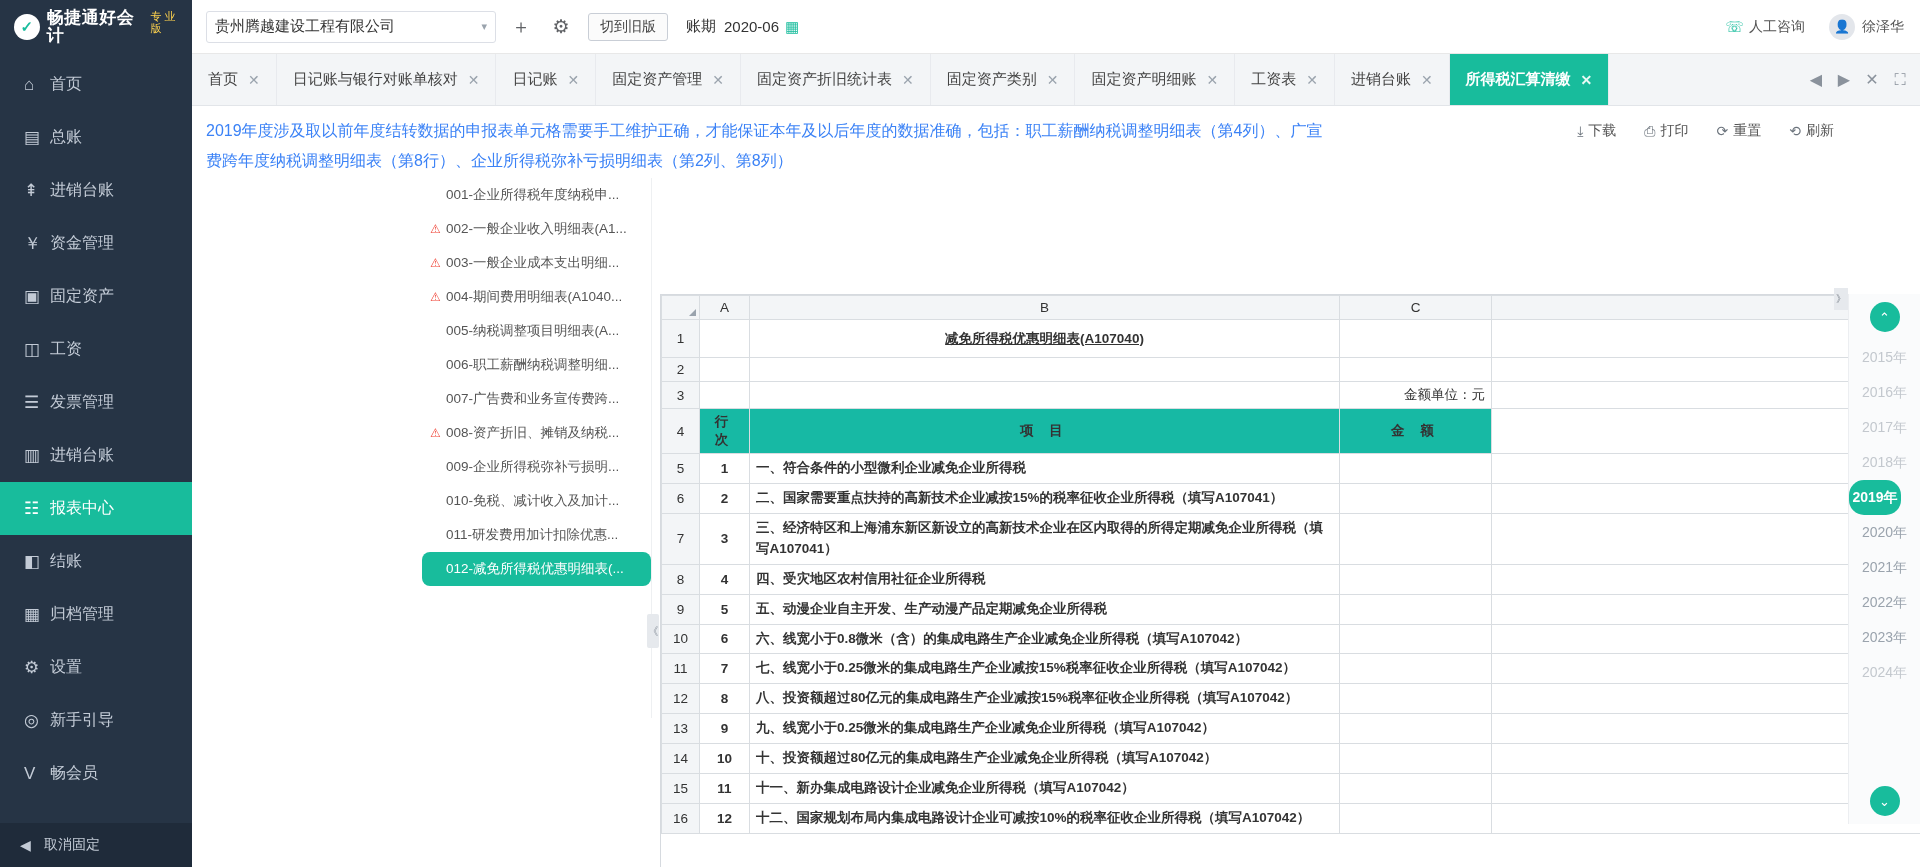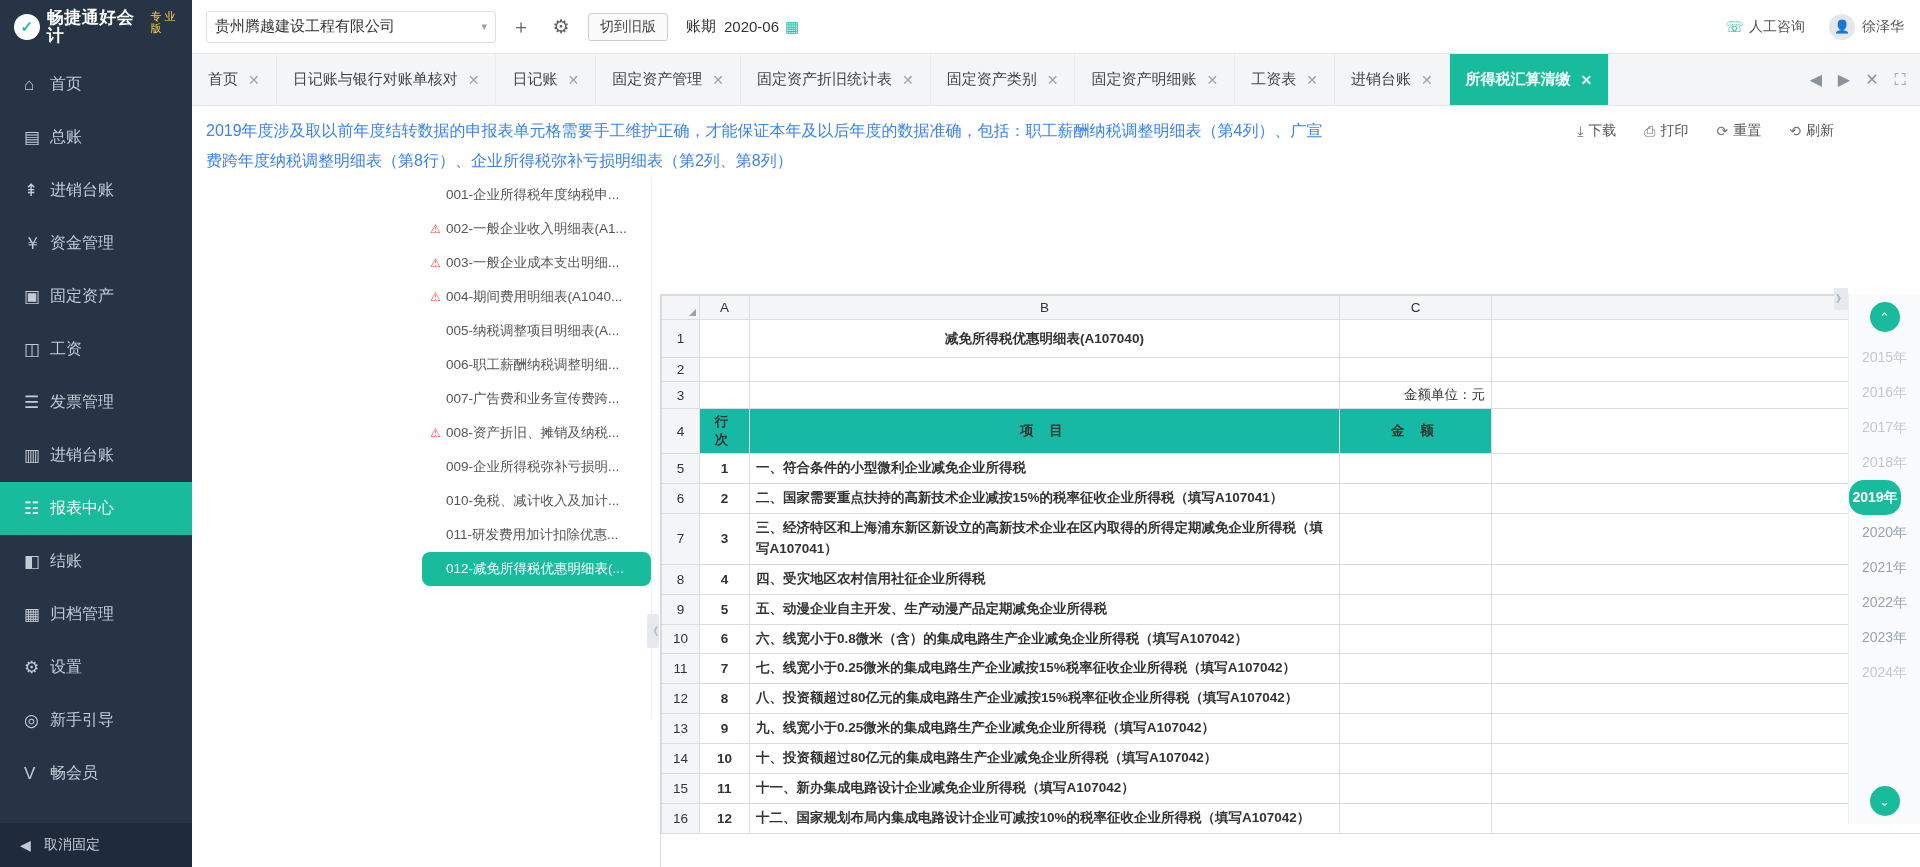--- a/index.html
+++ b/index.html
@@ -156,21 +156,21 @@
     height: 20px; font-size: 12.5px;
   }
   .rowhdr {
     background: #f3f5f7; text-align: center; color: #555; width: 38px; font-size: 12.5px;
   }
   .c-a { width: 50px; }
   .c-b { width: 590px; }
   .c-c { width: 152px; }
   .c-rest { width: 480px; }
   .title-cell {
-    text-align: center; font-size: 19px; font-weight: bold; color: #222; height: 38px;
+    text-align: center; font-size: 19px; font-weight: bold; color: #222; height: 38px; text-decoration: underline;
   }
   .unit-cell { text-align: right; font-size: 13px; color: #333; }
   .hdr-teal {
     background: #17b9a4; color: #ffffff; font-weight: bold; text-align: center;
     font-size: 14.5px; letter-spacing: 6px; height: 30px;
   }
   .num-cell { text-align: center; font-weight: bold; font-size: 14px; }
   .body-cell { font-weight: bold; font-size: 13.5px; line-height: 1.55; color: #222; }
   .blank { background: #ffffff; }
 

